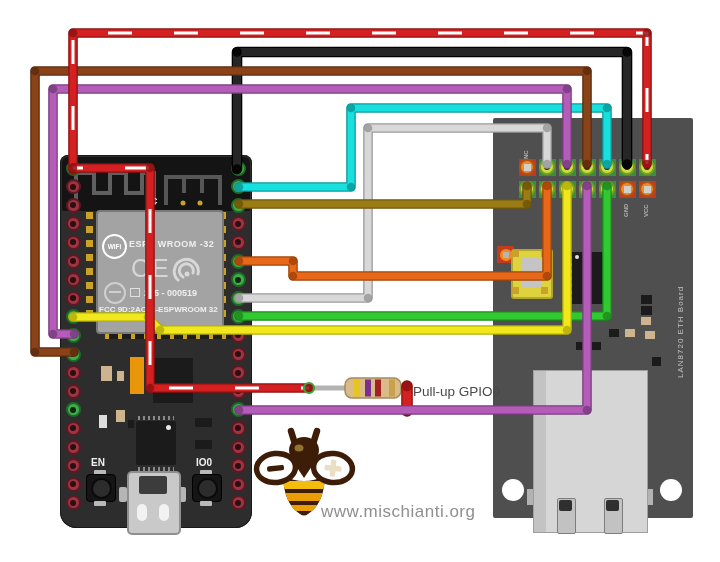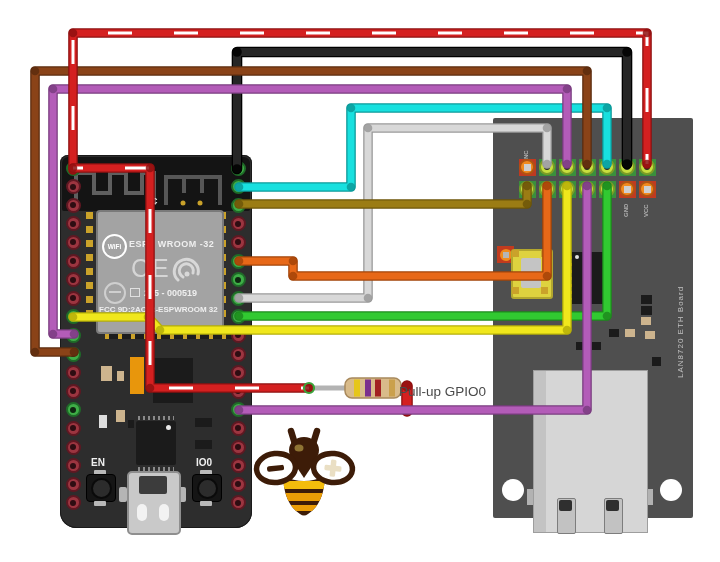--- a/index.html
+++ b/index.html
@@ -491,14 +491,15 @@
       <ellipse cx="28" cy="44" rx="19.5" ry="14.5" fill="#ffffff" stroke="#3d1c08" stroke-width="5.5"></ellipse>
       <rect x="19" y="41.5" width="17" height="5.5" rx="2" fill="#3d1c08"></rect>
     </g>
     <g transform="rotate(6 85 44)">
       <ellipse cx="85" cy="44" rx="19.5" ry="14.5" fill="#ffffff" stroke="#3d1c08" stroke-width="5.5"></ellipse>
       <rect x="76.5" y="41.5" width="17" height="5.5" rx="1.5" fill="#eadfc4"></rect>
       <rect x="82.3" y="35.7" width="5.5" height="17" rx="1.5" fill="#eadfc4"></rect>
     </g>
   </svg>
 
-  <div class="abs pullup-label" style="left:399px;top:384px;">Pull-up GPIO0</div>
+  <div class="abs pullup-label" style="left:413px;top:384px;">Pull-up GPIO0</div>
+  <div class="abs website" style="left:321px;top:502px;">www.mischianti.org</div>
 </div>
 
 </body></html>

